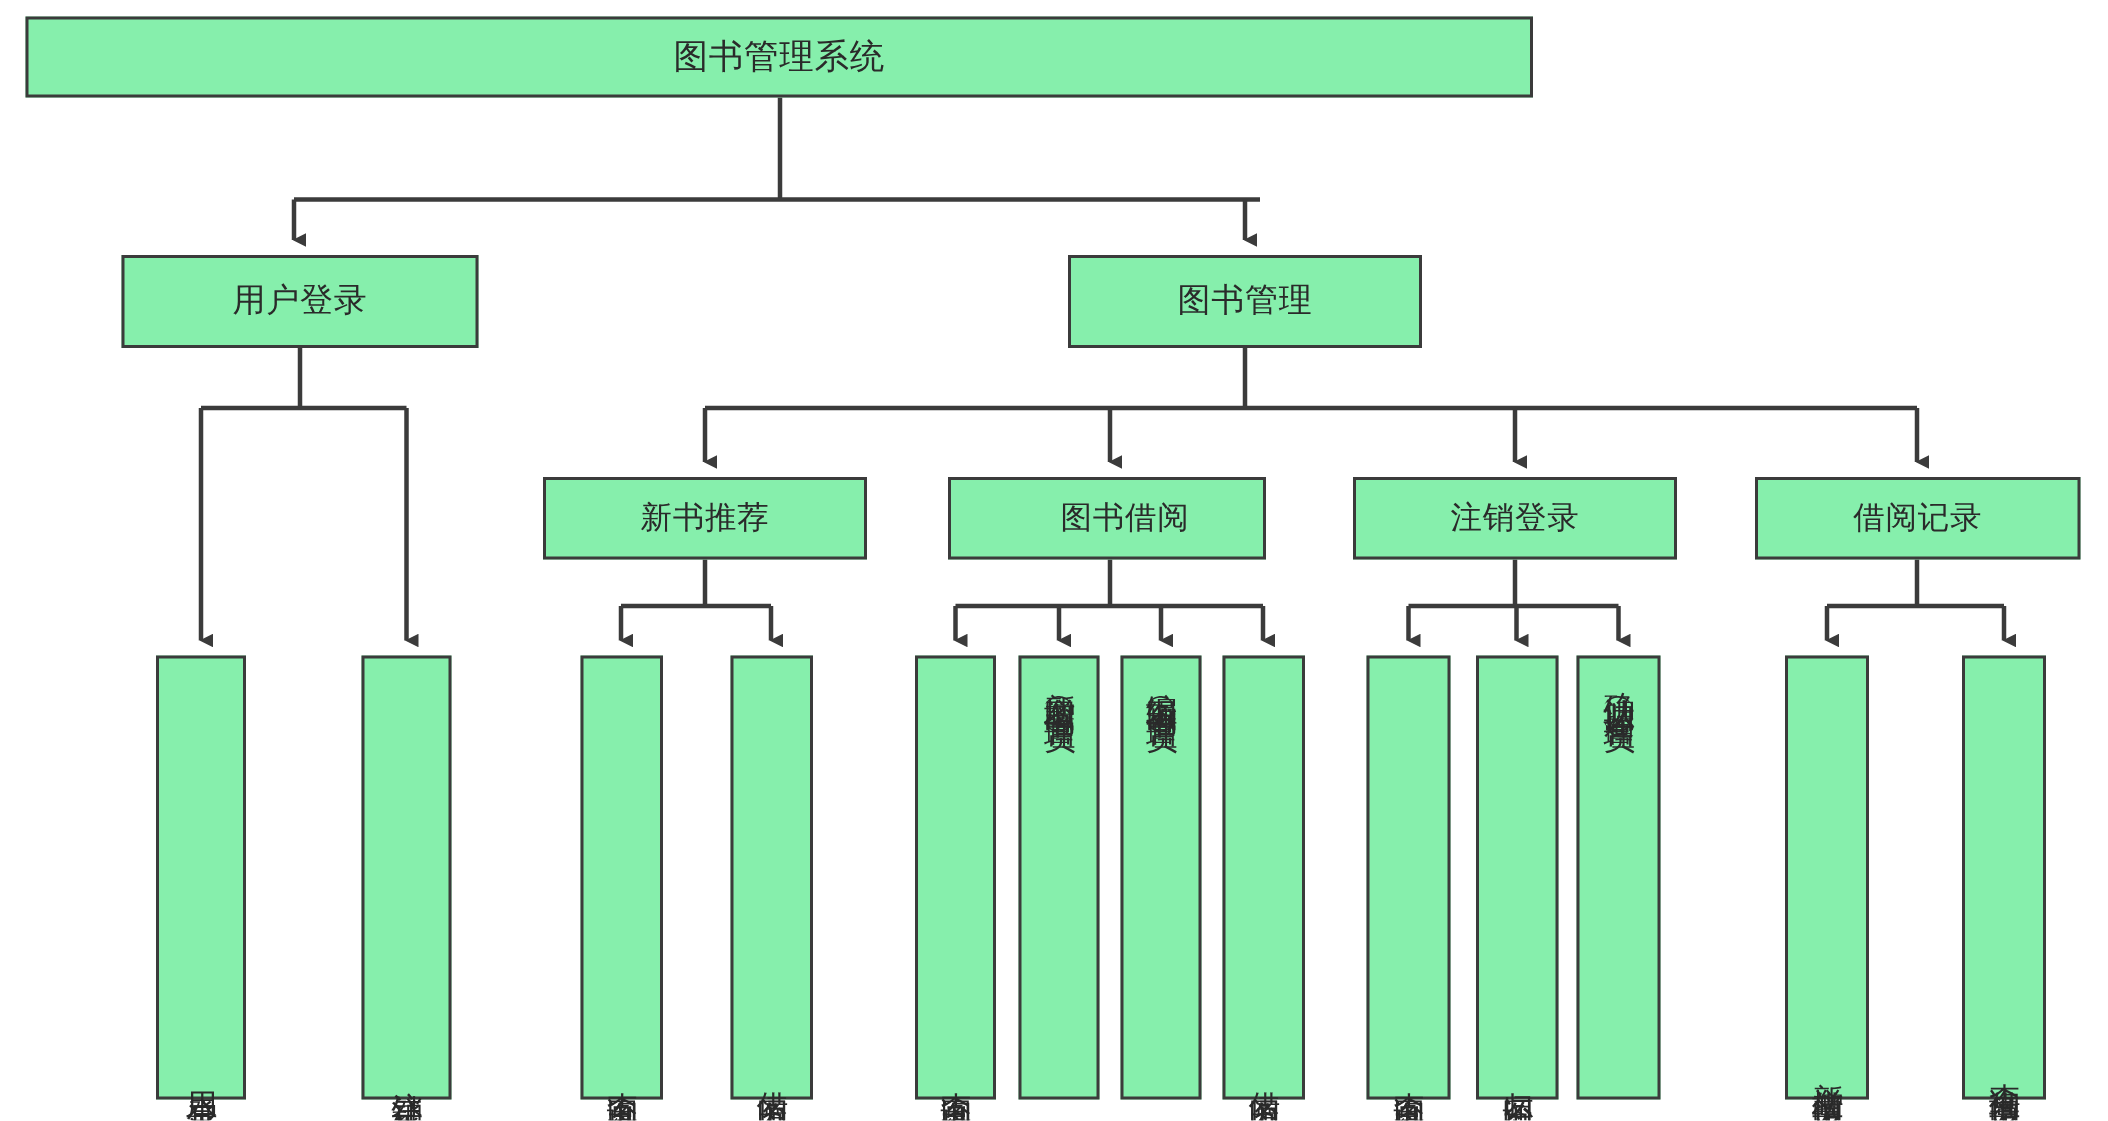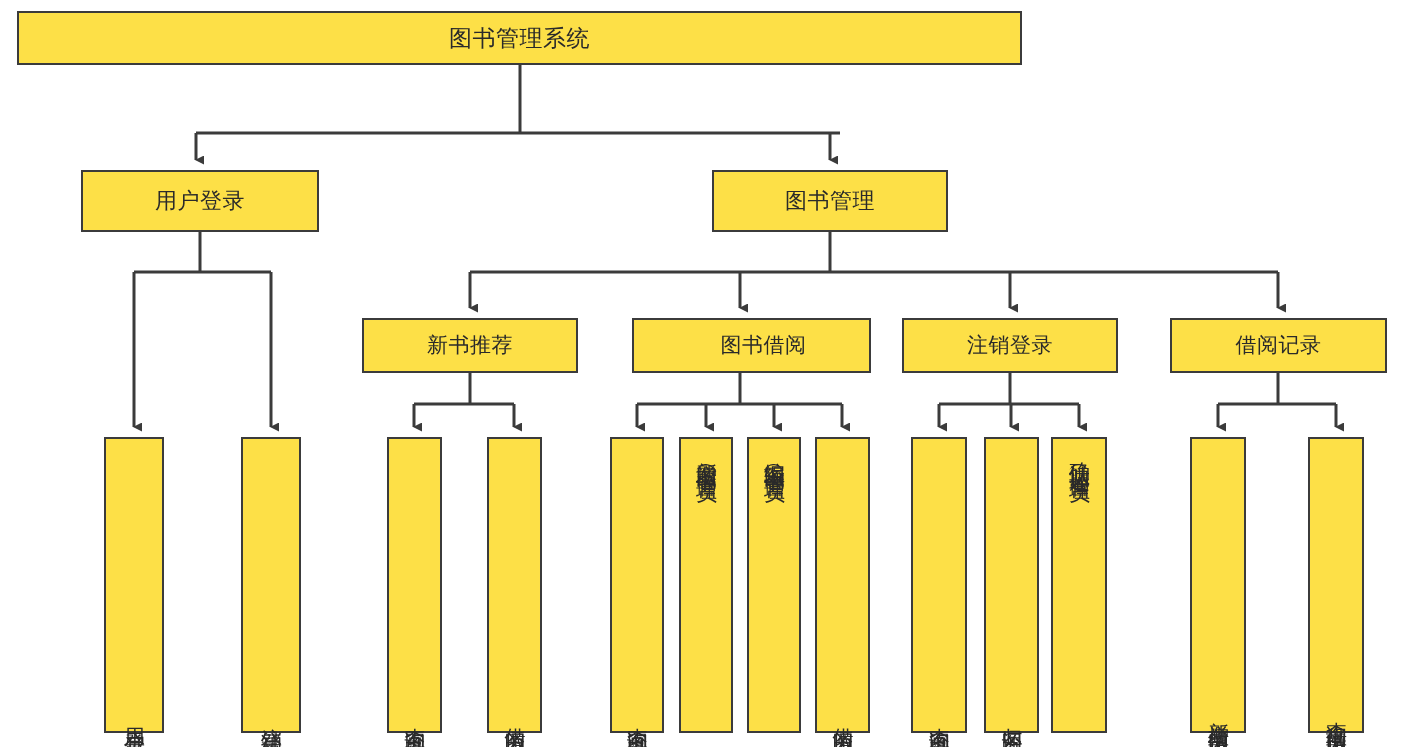--- a/index.html
+++ b/index.html
@@ -21,21 +21,21 @@
     position: absolute;
     left: 0;
     top: 0;
     width: 1405px;
     height: 747px;
     pointer-events: none;
   }
   .node {
     position: absolute;
     box-sizing: border-box;
-    background: #fde047;
+    background: #86efac;
     border: 2px solid #3b3b3b;
     display: flex;
     align-items: center;
     justify-content: center;
     z-index: 2;
   }
   .node .lbl {
     color: #2a2a2a;
     font-size: 22px;
     line-height: 1.15;
@@ -136,21 +136,21 @@
   <div class="node lvl2" style="left:81px; top:170px; width:238px; height:62px;">
     <span class="lbl">用户登录</span>
   </div>
   <div class="node lvl2" style="left:712px; top:170px; width:236px; height:62px;">
     <span class="lbl">图书管理</span>
   </div>
 
   <div class="node lvl3" style="left:362px; top:318px; width:216px; height:55px;">
     <span class="lbl">新书推荐</span>
   </div>
-  <div class="node lvl3" style="left:632px; top:318px; width:239px; height:55px;padding-left:24px;">
+  <div class="node lvl3" style="left:632px; top:318px; width:212px; height:55px;padding-left:24px;">
     <span class="lbl">图书借阅</span>
   </div>
   <div class="node lvl3" style="left:902px; top:318px; width:216px; height:55px;">
     <span class="lbl">注销登录</span>
   </div>
   <div class="node lvl3" style="left:1170px; top:318px; width:217px; height:55px;">
     <span class="lbl">借阅记录</span>
   </div>
 
   <div class="node leaf bottomanchor" style="left:104px; top:437px; width:60px; height:296px;">

